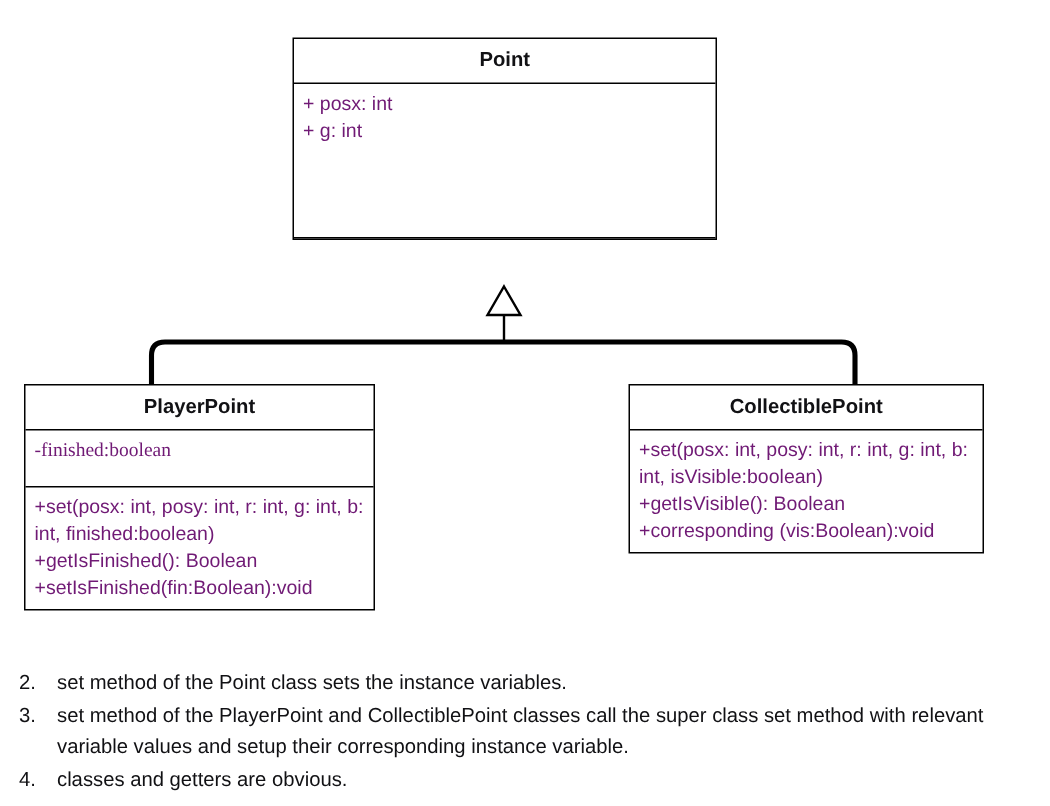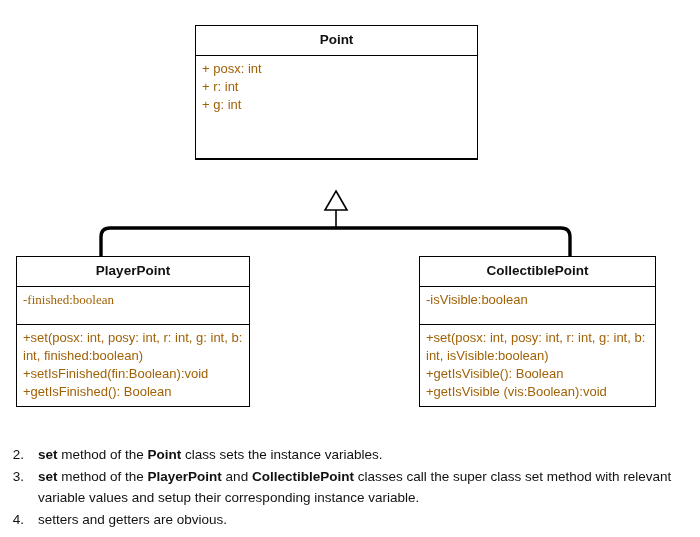--- a/index.html
+++ b/index.html
@@ -47,21 +47,21 @@
   }
 
   .uml-compartment.bordered {
     border-bottom: 1.4px solid #000000;
   }
 
   .uml-line {
     font-size: 13px;
     line-height: 18px;
     white-space: pre-wrap;
-    color: #a16207;
+    color: #701a75;
   }
 
   
   #class-point {
     left: 195px;
     top: 25px;
     width: 283px;
   }
   #class-point .attrs {
     min-height: 103px;
@@ -120,78 +120,74 @@
     flex: 0 0 24px;
     text-align: right;
     padding-right: 14px;
     box-sizing: content-box;
   }
   .note-text {
     flex: 1 1 auto;
     padding-right: 16px;
   }
   .note-text b {
-    font-weight: bold;
+    font-weight: normal;
   }
 </style>
 </head>
 <body>
 
 <div id="diagram">
 
   <svg id="connector-svg" viewBox="0 0 700 430" xmlns="http://www.w3.org/2000/svg">
 
     <line x1="336" y1="210" x2="336" y2="229" stroke="#000000" stroke-width="1.6"></line>
 
     <path d="M 101 256 L 101 237 Q 101 228 110 228 L 561 228 Q 570 228 570 237 L 570 256" fill="none" stroke="#000000" stroke-width="3.4" stroke-linecap="butt"></path>
 
     <polygon points="336,191 347,210 325,210" fill="#ffffff" stroke="#000000" stroke-width="1.6"></polygon>
   </svg>
 
   <div class="uml-class" id="class-point">
     <div class="uml-title">Point</div>
     <div class="uml-compartment attrs bordered">
       <div class="uml-line">+ posx: int</div>
-      <div class="uml-line">+ r: int</div>
       <div class="uml-line">+ g: int</div>
     </div>
   </div>
 
   <div class="uml-class" id="class-playerpoint">
     <div class="uml-title">PlayerPoint</div>
     <div class="uml-compartment attrs bordered">
       <div class="uml-line">-finished:boolean</div>
     </div>
     <div class="uml-compartment ops">
       <div class="uml-line">+set(posx: int, posy: int, r: int, g: int, b: int, finished:boolean)</div>
+      <div class="uml-line">+getIsFinished(): Boolean</div>
       <div class="uml-line">+setIsFinished(fin:Boolean):void</div>
-      <div class="uml-line">+getIsFinished(): Boolean</div>
     </div>
   </div>
 
   <div class="uml-class" id="class-collectiblepoint">
     <div class="uml-title">CollectiblePoint</div>
-    <div class="uml-compartment attrs bordered">
-      <div class="uml-line">-isVisible:boolean</div>
-    </div>
     <div class="uml-compartment ops">
       <div class="uml-line">+set(posx: int, posy: int, r: int, g: int, b: int, isVisible:boolean)</div>
       <div class="uml-line">+getIsVisible(): Boolean</div>
-      <div class="uml-line">+getIsVisible (vis:Boolean):void</div>
+      <div class="uml-line">+corresponding (vis:Boolean):void</div>
     </div>
   </div>
 
 </div>
 
 <div id="notes">
   <div class="note-item">
     <span class="note-num">2.</span>
     <span class="note-text"><b>set</b><span> method of the </span><b>Point</b><span> class sets the instance variables.</span></span>
   </div>
   <div class="note-item">
     <span class="note-num">3.</span>
     <span class="note-text"><b>set</b><span> method of the </span><b>PlayerPoint</b><span> and </span><b>CollectiblePoint</b><span> classes call the super class set method with relevant variable values and setup their corresponding instance variable.</span></span>
   </div>
   <div class="note-item">
     <span class="note-num">4.</span>
-    <span class="note-text"><span>setters and getters are obvious.</span></span>
+    <span class="note-text"><span>classes and getters are obvious.</span></span>
   </div>
 </div>
 
 </body></html>

